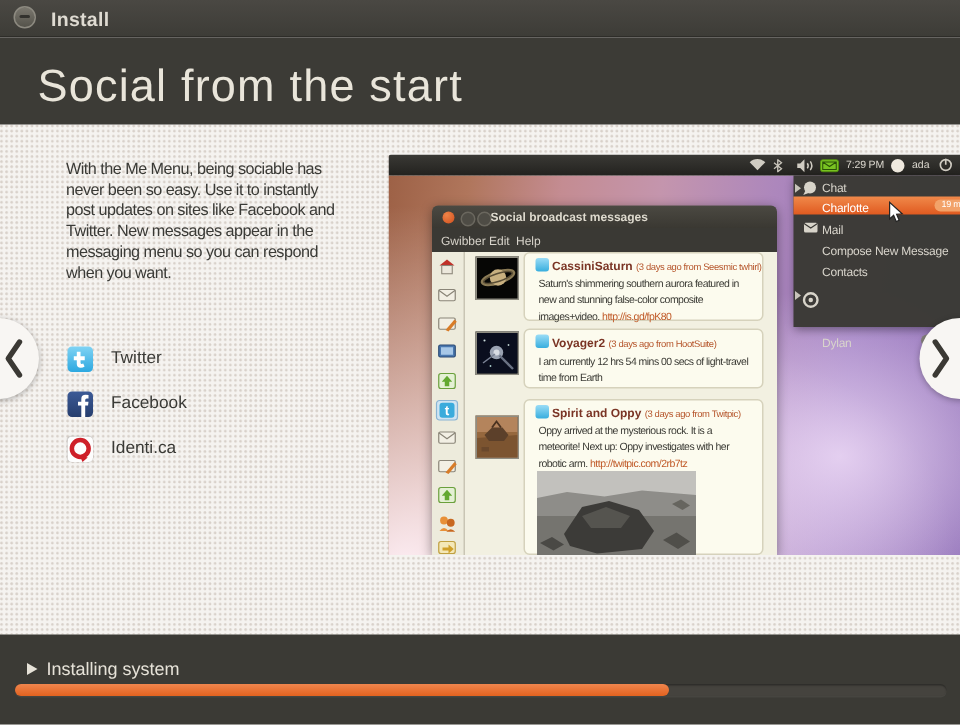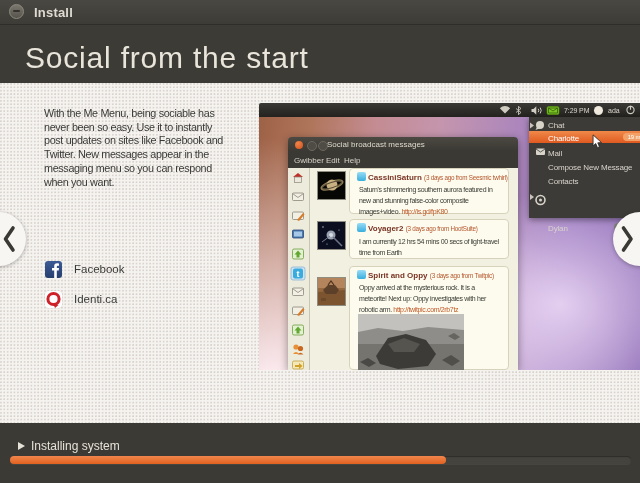--- a/index.html
+++ b/index.html
@@ -54,21 +54,21 @@
     background:
       radial-gradient(250px 310px at 3% 106%, rgba(255,240,247,1), rgba(255,240,247,0) 80%),
       radial-gradient(190px 150px at 79% 74%, rgba(238,219,247,0.85), rgba(238,219,247,0) 75%),
       radial-gradient(260px 200px at 50% 100%, rgba(248,228,242,0.55), rgba(248,228,242,0) 72%),
       linear-gradient(98deg,#9d6146 0%,#b0765c 13%,#c48c92 28%,#c495ad 44%,#ad87bc 62%,#9c7bc0 78%,#8e6eb6 100%);}
   
   #gwin{position:absolute;left:29px;top:34px;width:230px;height:233px;border-radius:4px 4px 0 0;
     box-shadow:0 2px 8px rgba(0,0,0,0.4);}
   #gtitle{position:absolute;left:0;top:0;width:230px;height:15px;border-radius:4px 4px 0 0;
     background:linear-gradient(#4b4942,#3a3832);}
-  #gtitle .t{position:absolute;left:39px;top:3px;font-size:8px;font-weight:normal;color:#dedace;}
+  #gtitle .t{position:absolute;left:39px;top:3px;font-size:8px;font-weight:bold;color:#dedace;}
   .wbtn{position:absolute;top:3.5px;width:8px;height:8px;border-radius:50%;}
   #gmenu{position:absolute;left:0;top:15px;width:230px;height:16px;background:#3a3934;
     font-size:8px;color:#d8d4cb;}
   #gmenu span{position:absolute;top:4px;}
   #gbody{position:absolute;left:0;top:31px;width:230px;height:202px;background:#edebdc;}
   #gtools{position:absolute;left:0;top:0;width:21px;height:202px;background:#edebdc;border-right:1px solid #c9c5b4;}
   #gstream{position:absolute;left:22px;top:0;width:208px;height:202px;background:#f2f0e1;}
   .card{position:absolute;left:39px;width:160px;background:#fcfbee;border:1px solid #d6d2bc;border-radius:4px;box-sizing:border-box;}
   .thumb{position:absolute;left:29px;width:29px;height:29px;border:1px solid #8f8d82;box-sizing:border-box;}
   .chead{position:absolute;left:7px;top:4px;font-size:8px;white-space:nowrap;}
@@ -95,20 +95,27 @@
   <div id="content"></div>
   <div id="titlebar">
       <div id="tb-btn"></div>
       <div id="tb-title">Install</div>
     </div>
   <div id="header">
       <div class="big">Social from the start</div>
     </div>
 
   <div id="intro">With the Me Menu, being sociable has<br>never been so easy. Use it to instantly<br>post updates on sites like Facebook and<br>Twitter. New messages appear in the<br>messaging menu so you can respond<br>when you want.</div>
+  <div class="svc" id="svc-tw" style="top:231px;">
+      <div class="ic"></div>
+    <svg width="17" height="17" style="position:absolute;left:0;top:0;">
+        <path d="M6.2 3.5 v3 h-2 v2.6 h2 v2.6 q0 2.4 2.6 2.4 q1.6 0 2.6 -0.8 l-0.9 -2 q-0.7 0.4 -1.2 0.3 q-0.6 -0.1 -0.6 -0.8 v-1.7 h2.8 v-2.6 h-2.8 v-3 z" fill="#fff"></path>
+      </svg>
+    <div class="lbl">Twitter</div>
+    </div>
   <div class="svc" id="svc-fb" style="top:261px;">
       <div class="ic"></div>
     <svg width="17" height="17" style="position:absolute;left:0;top:0;">
         <path d="M9.2 17 V9.4 H7 V6.9 h2.2 V5 q0 -2.8 2.9 -2.8 q1.2 0 1.9 0.2 v2.3 h-1.2 q-1 0-1 1v1.2 h2.2 l-0.3 2.5 h-1.9 V17 z" fill="#fff"></path>
       </svg>
     <div class="lbl">Facebook</div>
     </div>
   <div class="svc" id="svc-id" style="top:291px;">
       <div class="ic"></div>
     <svg width="19" height="19" style="position:absolute;left:0;top:0;">

